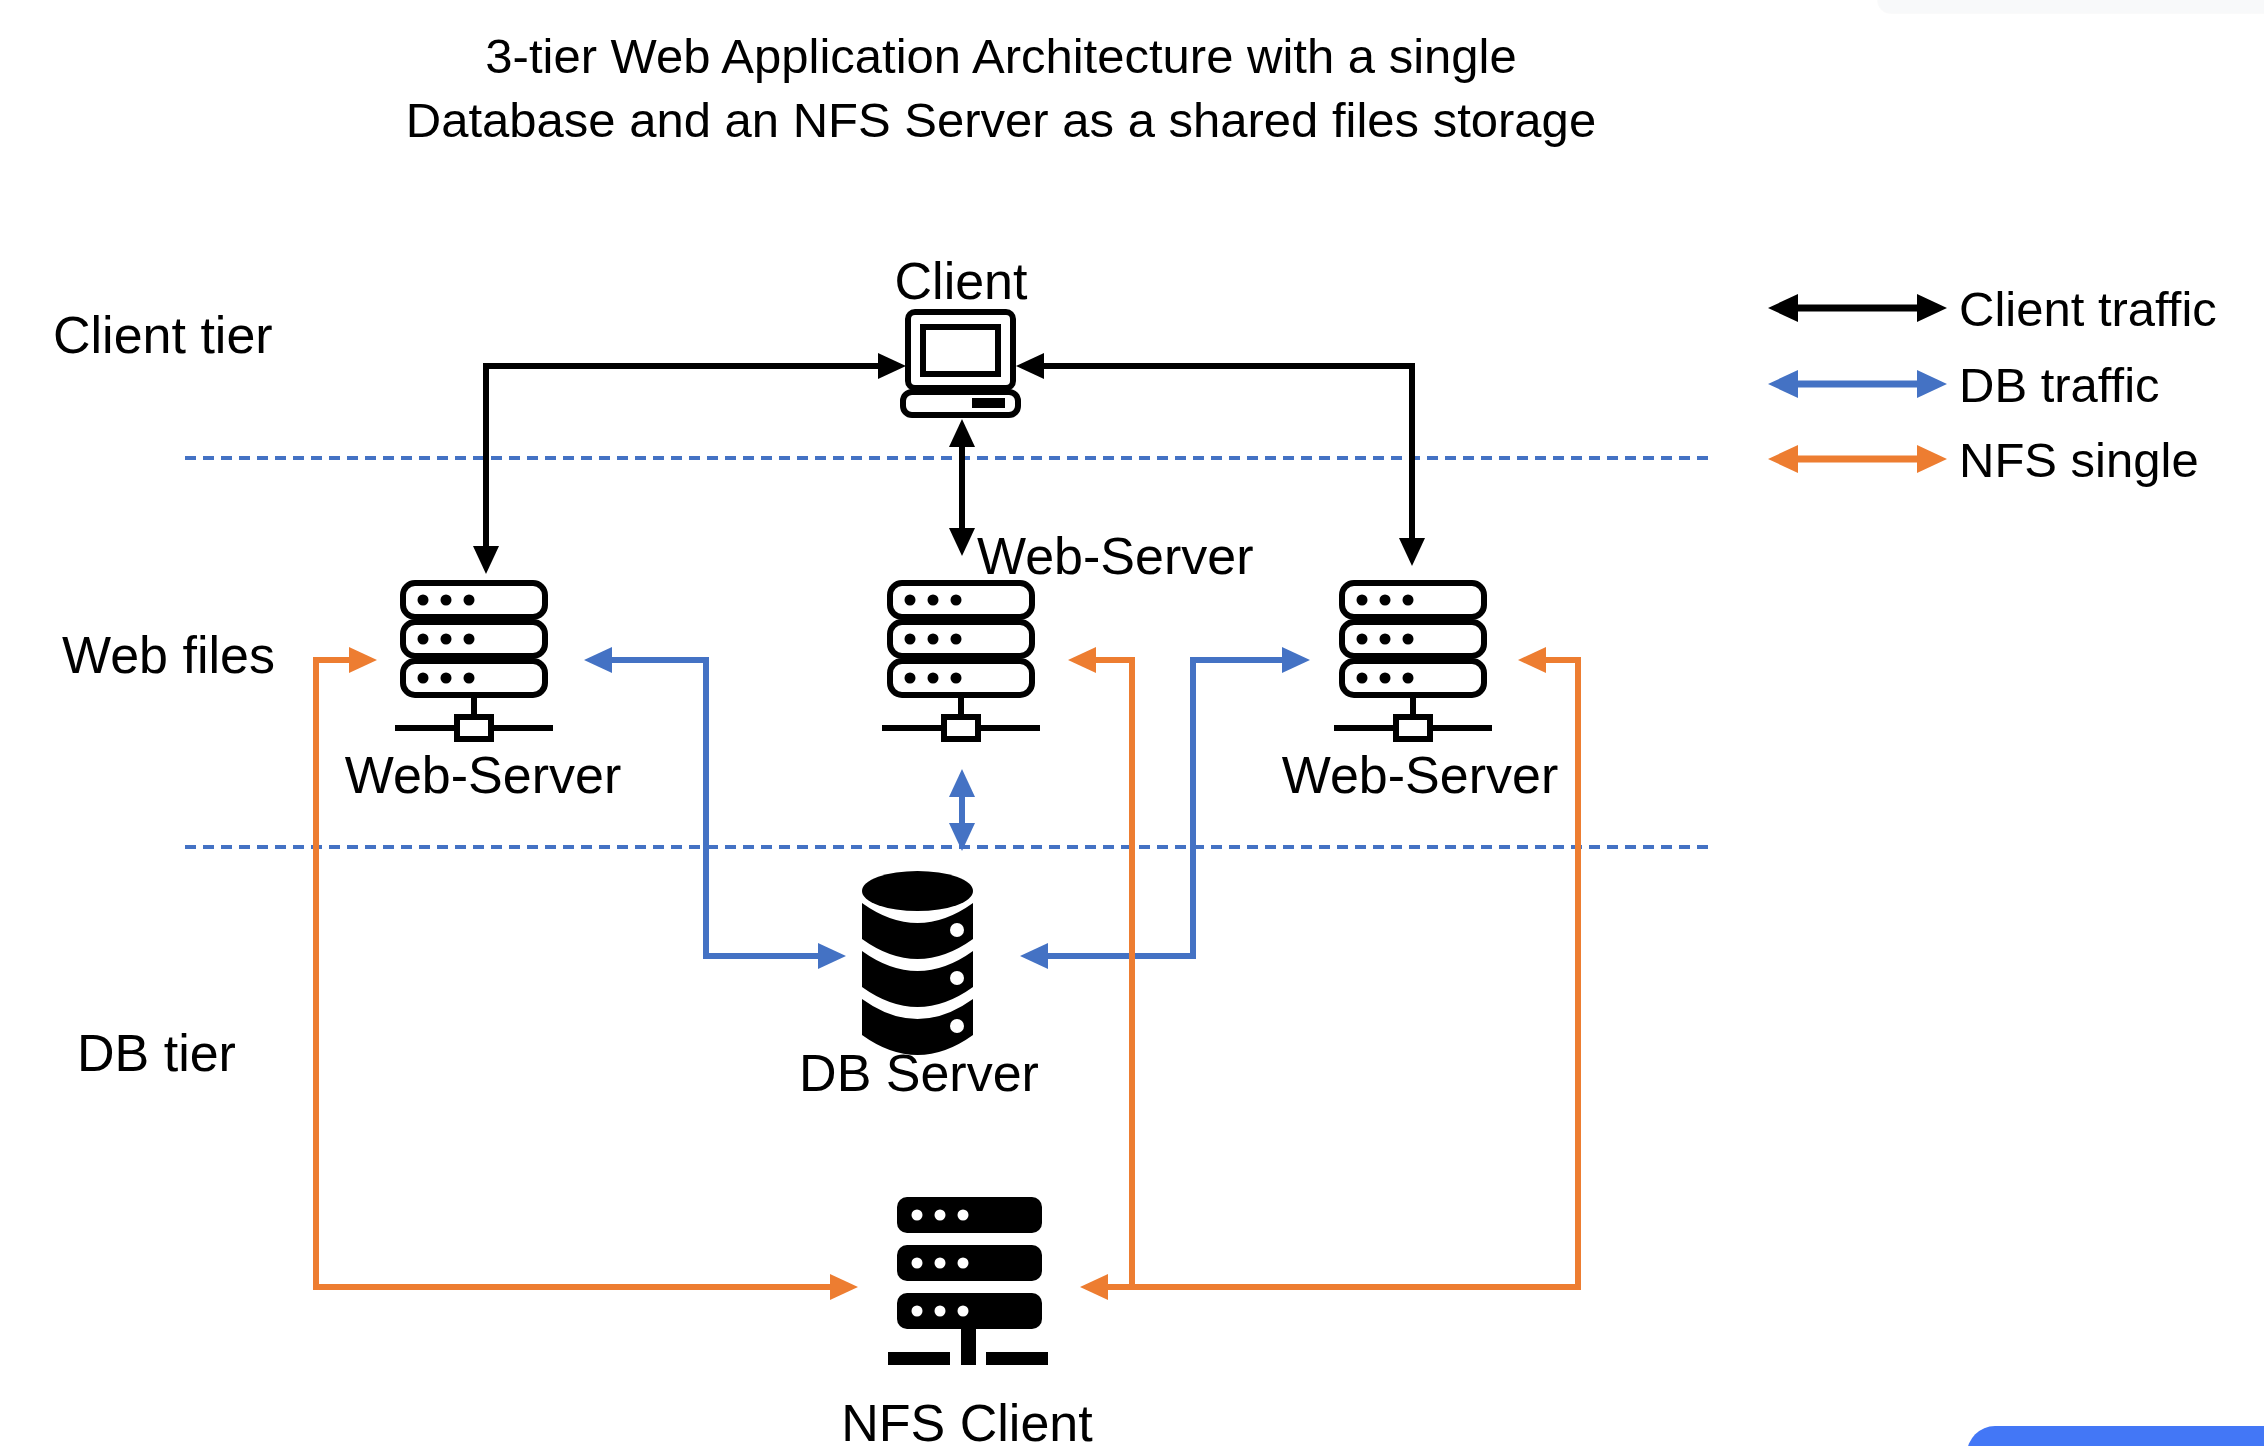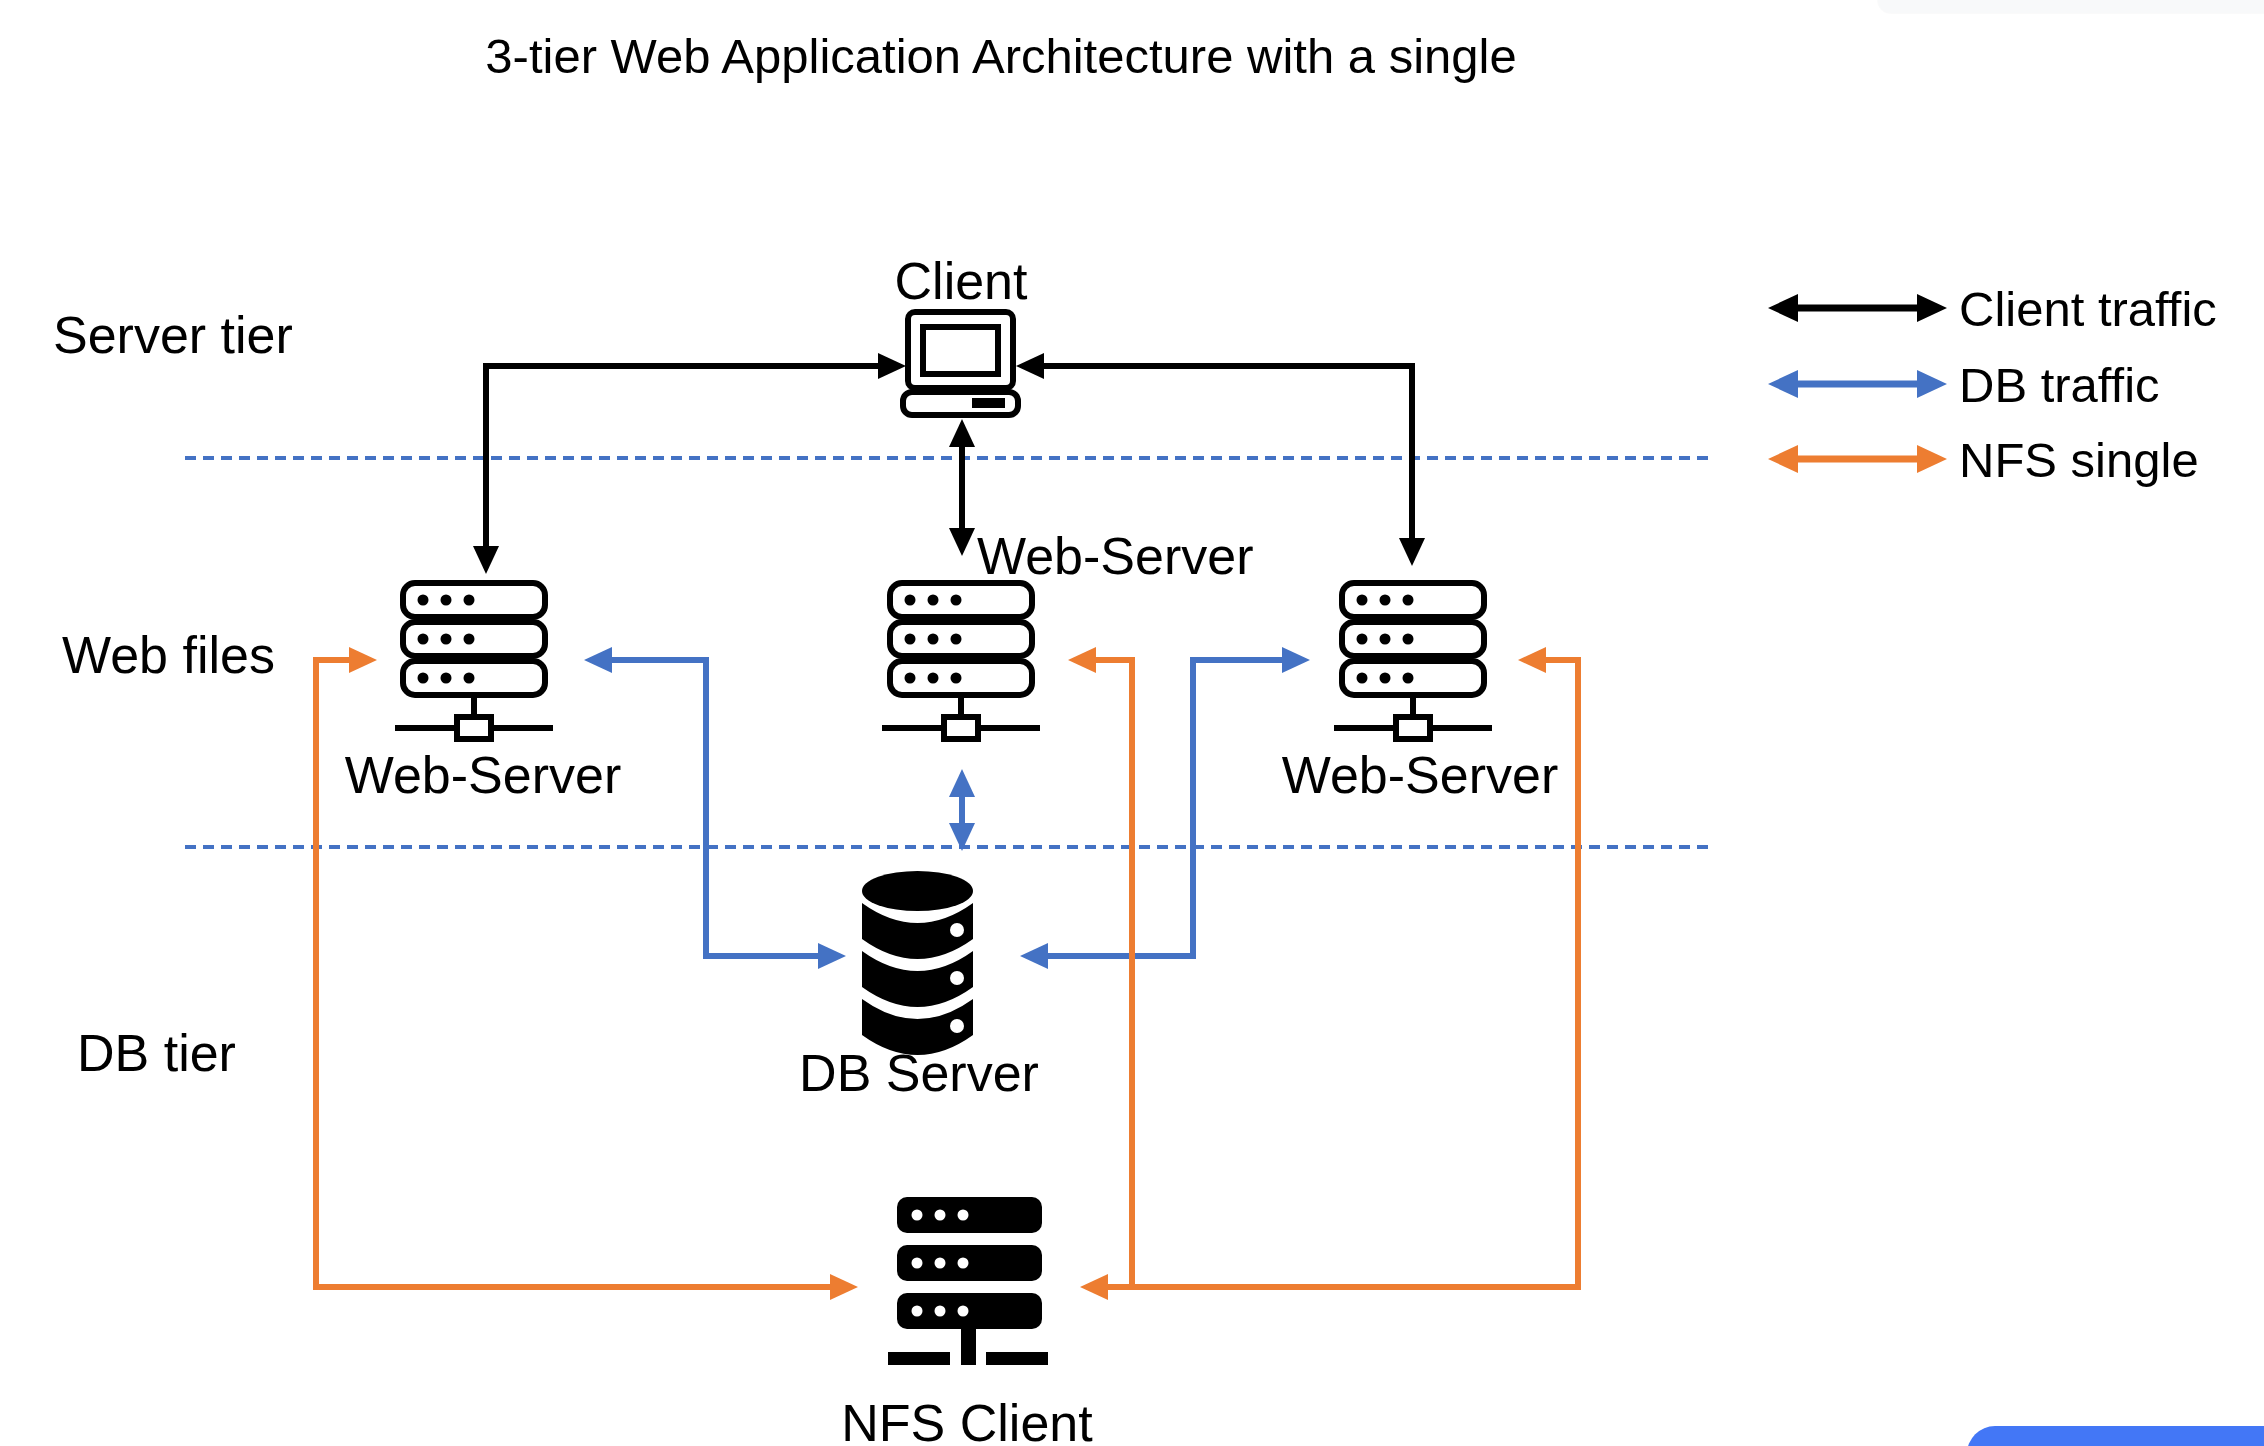--- a/index.html
+++ b/index.html
@@ -57,23 +57,24 @@
 </head>
 <body>
 
 <div class="canvas">
 
   <div class="corner-panel"></div>
   <button class="action-button" aria-label="action"></button>
 
   <div class="title">
     <div>3-tier Web Application Architecture with a single</div>
+    <div>Database and an NFS  Server as a shared files storage</div>
   </div>
 
-  <div class="label" style="left:53px;top:311px;">Server tier</div>
+  <div class="label" style="left:53px;top:311px;">Client tier</div>
   <div class="label" style="left:62px;top:631px;">Web files</div>
   <div class="label" style="left:77px;top:1029px;">DB tier</div>
 
   <div class="tier-divider" style="top:456px;"></div>
   <div class="tier-divider" style="top:845px;"></div>
 
   <div class="label centered" style="left:961px;top:257px;">Client</div>
   <div class="label" style="left:977px;top:532px;">Web-Server</div>
   <div class="label centered" style="left:483px;top:751px;">Web-Server</div>
   <div class="label centered" style="left:1420px;top:751px;">Web-Server</div>

